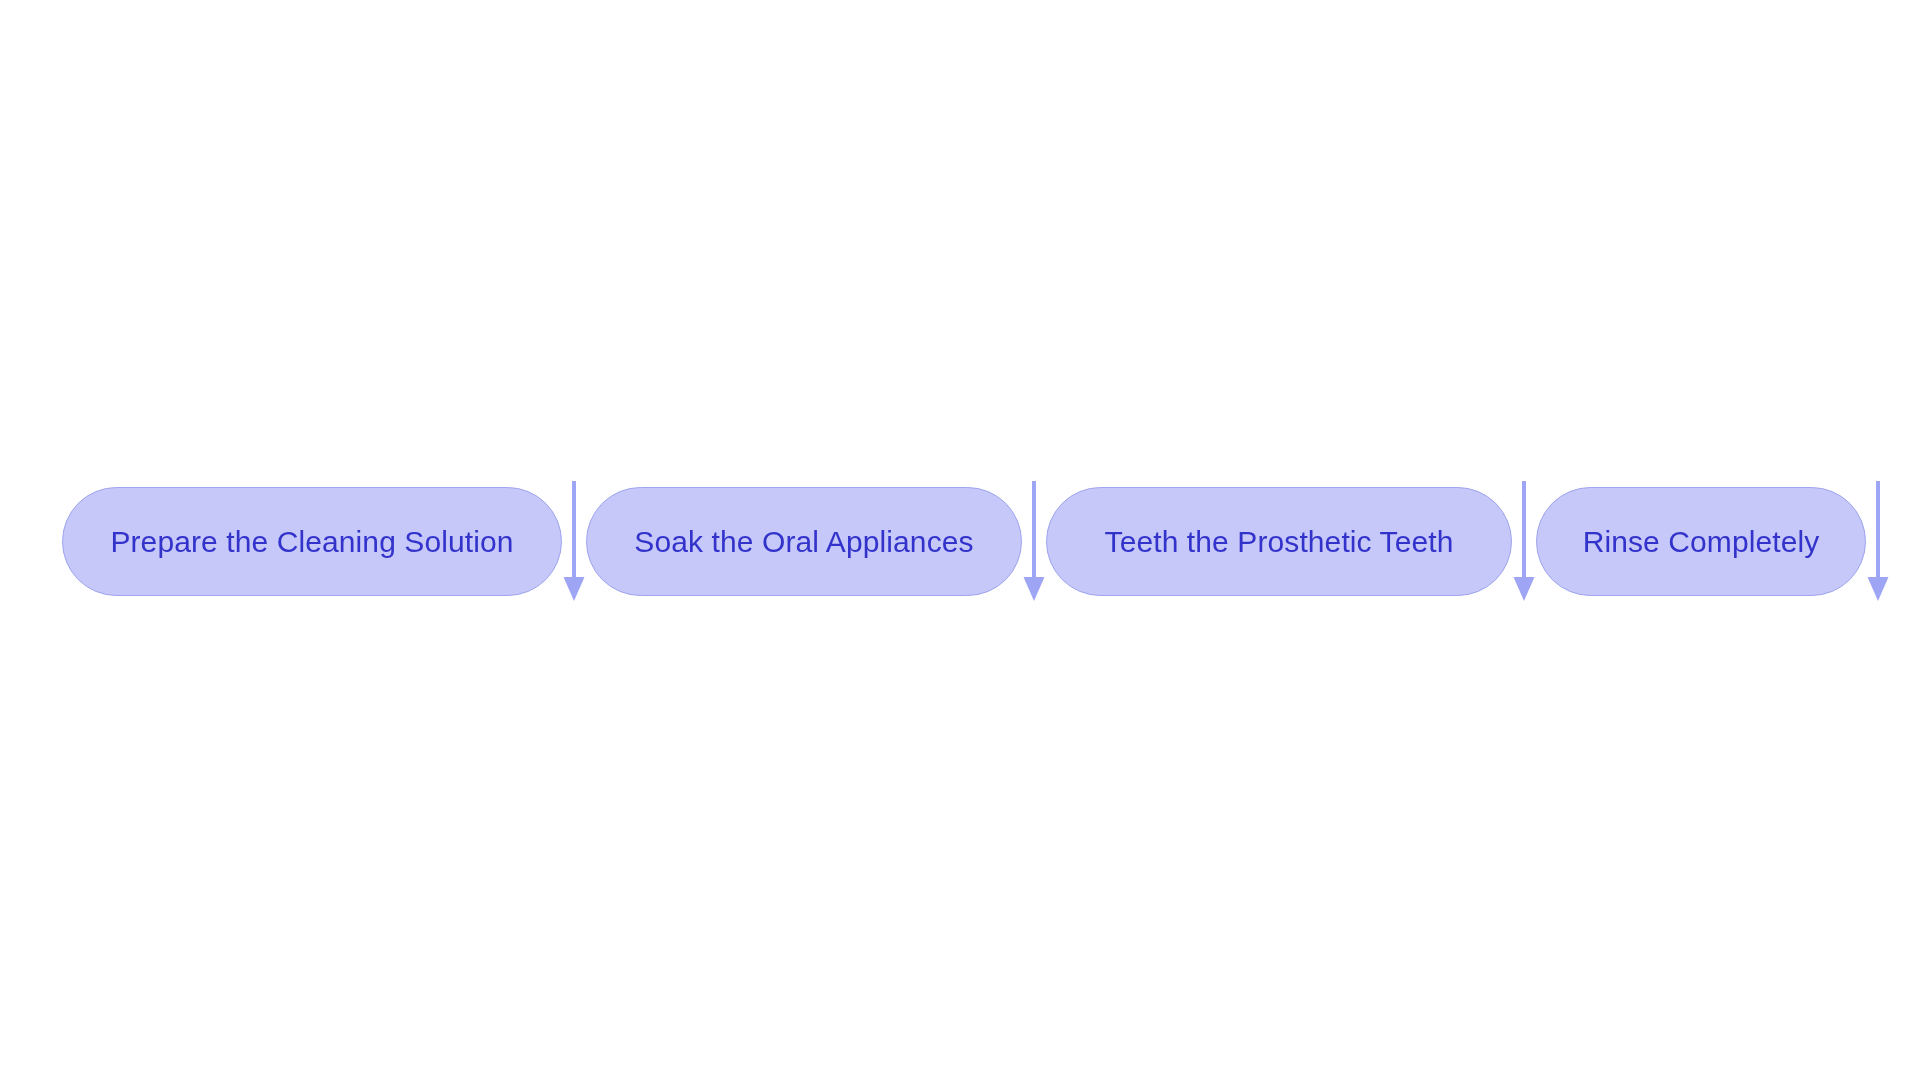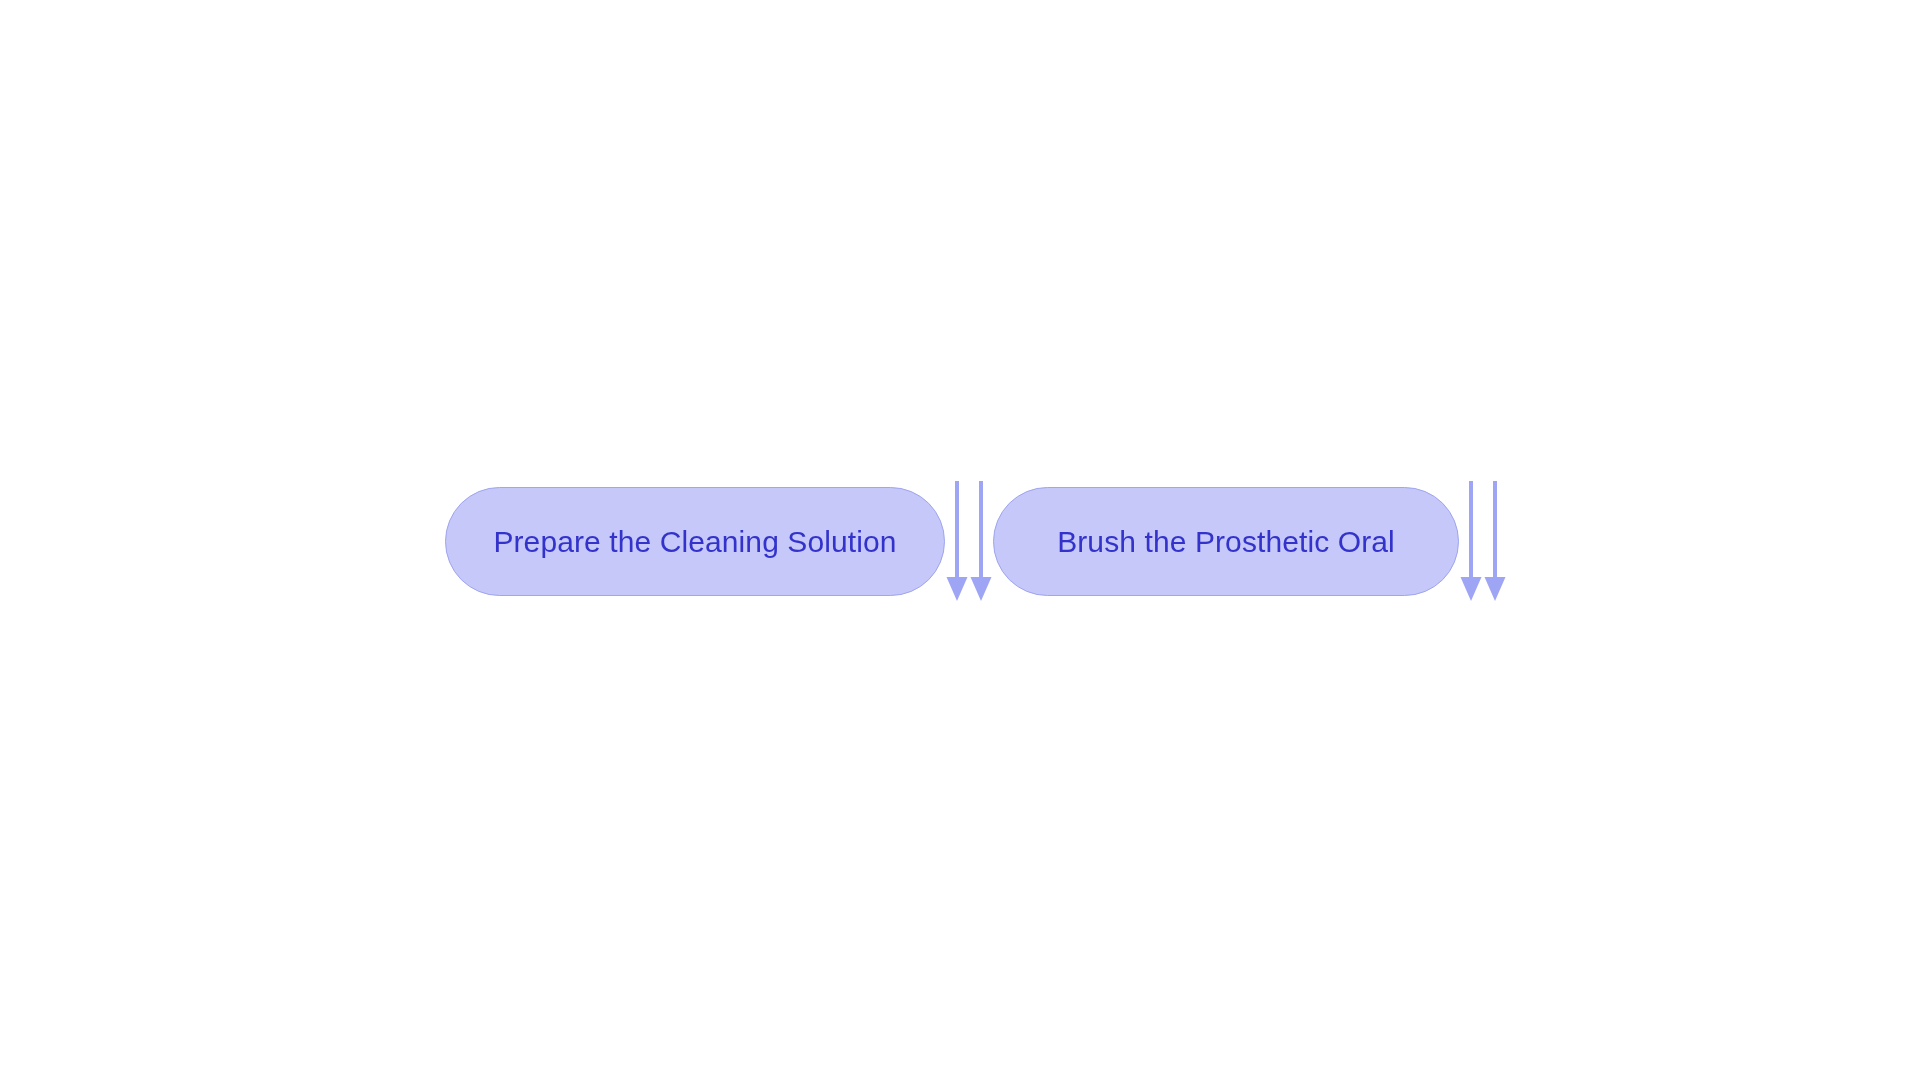--- a/index.html
+++ b/index.html
@@ -88,39 +88,45 @@
       <span class="node-label">Prepare the Cleaning Solution</span>
     </div>
 
     <div class="connector">
       <svg width="24" height="122" viewBox="0 0 24 122" xmlns="http://www.w3.org/2000/svg">
         <line x1="12" y1="0" x2="12" y2="98" stroke="#9fa5f5" stroke-width="4"></line>
         <polygon points="12,120 1.5,96 22.5,96" fill="#9fa5f5"></polygon>
       </svg>
     </div>
 
+    <div class="node node-w1">
+      <span class="node-label">Soak the Oral Appliances</span>
+    </div>
 
     <div class="connector">
       <svg width="24" height="122" viewBox="0 0 24 122" xmlns="http://www.w3.org/2000/svg">
         <line x1="12" y1="0" x2="12" y2="98" stroke="#9fa5f5" stroke-width="4"></line>
         <polygon points="12,120 1.5,96 22.5,96" fill="#9fa5f5"></polygon>
       </svg>
     </div>
 
     <div class="node node-w2">
-      <span class="node-label">Brush the Prosthetic Oral</span>
+      <span class="node-label">Teeth the Prosthetic Teeth</span>
     </div>
 
     <div class="connector">
       <svg width="24" height="122" viewBox="0 0 24 122" xmlns="http://www.w3.org/2000/svg">
         <line x1="12" y1="0" x2="12" y2="98" stroke="#9fa5f5" stroke-width="4"></line>
         <polygon points="12,120 1.5,96 22.5,96" fill="#9fa5f5"></polygon>
       </svg>
     </div>
 
+    <div class="node node-w3">
+      <span class="node-label">Rinse Completely</span>
+    </div>
 
     <div class="connector">
       <svg width="24" height="122" viewBox="0 0 24 122" xmlns="http://www.w3.org/2000/svg">
         <line x1="12" y1="0" x2="12" y2="98" stroke="#9fa5f5" stroke-width="4"></line>
         <polygon points="12,120 1.5,96 22.5,96" fill="#9fa5f5"></polygon>
       </svg>
     </div>
 
 
   </div>

